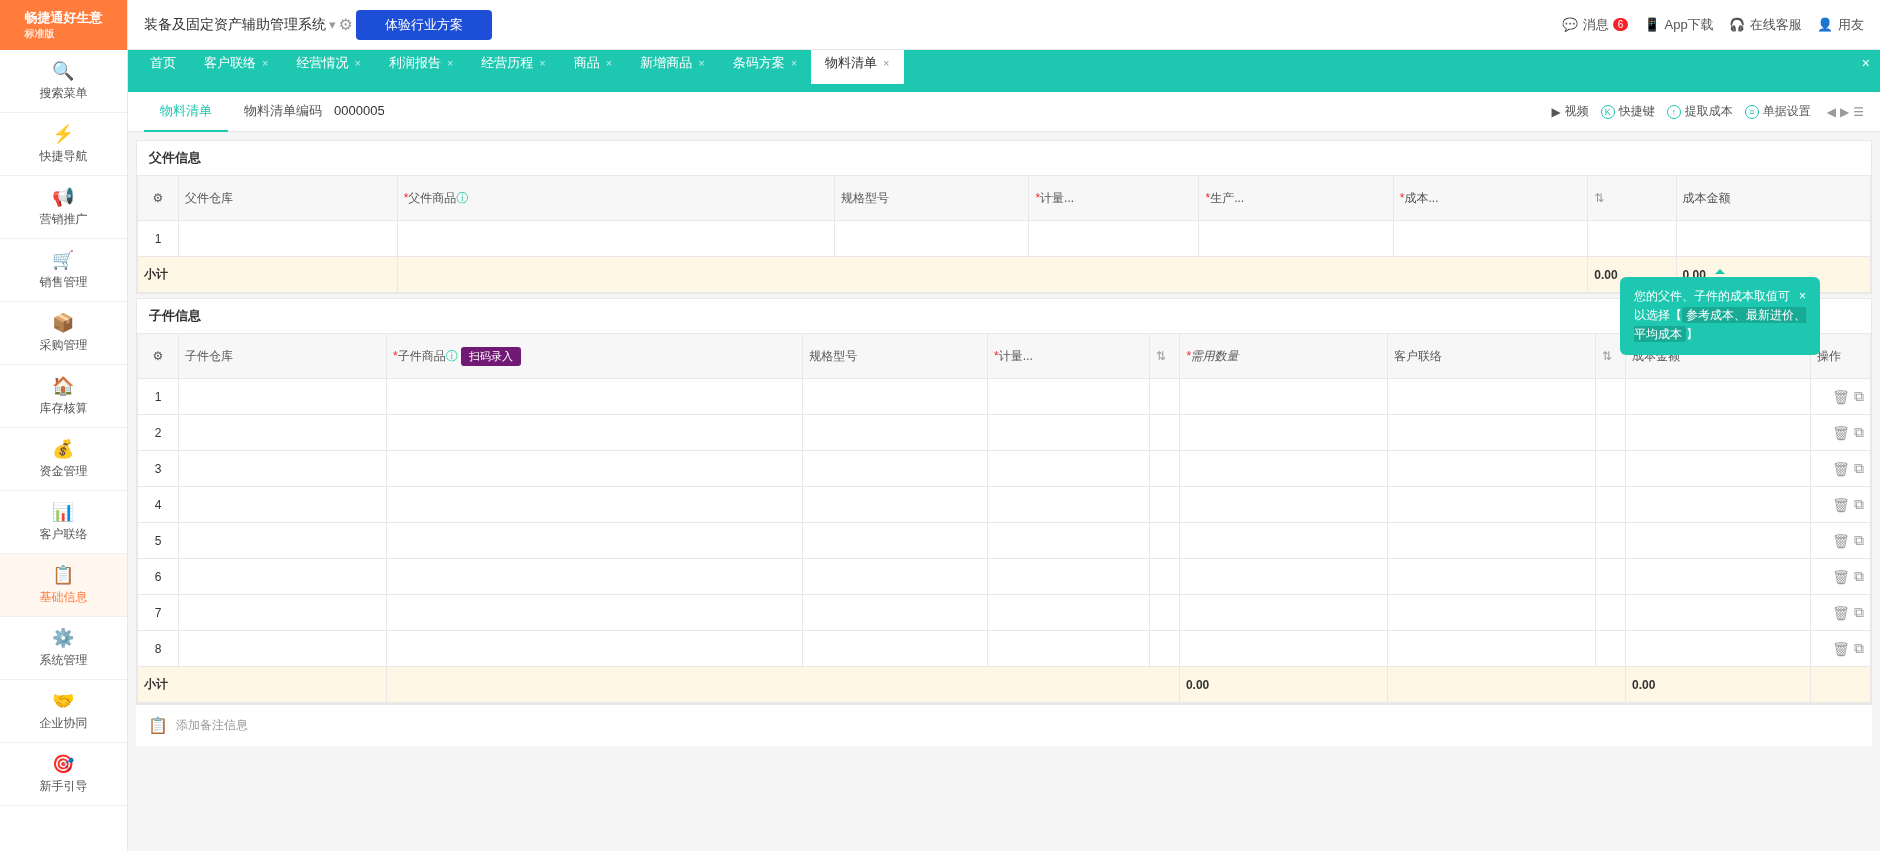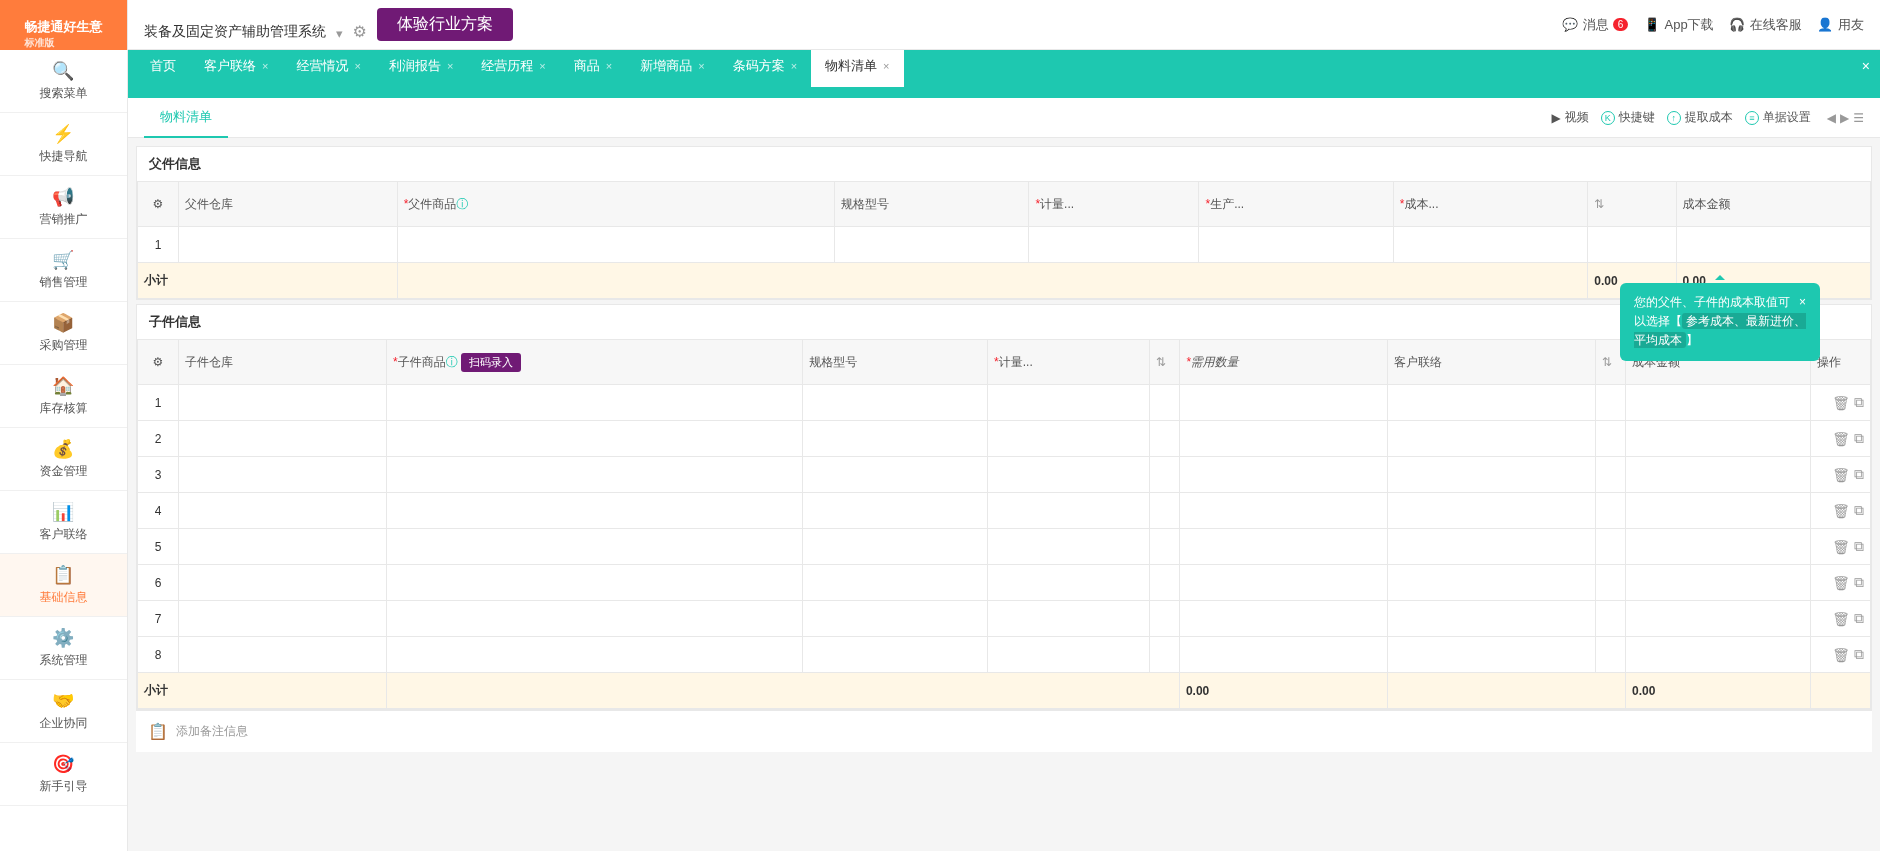--- a/index.html
+++ b/index.html
@@ -11,21 +11,21 @@
       background: #fff;
       border-right: 1px solid #e8e8e8;
       display: flex;
       flex-direction: column;
       flex-shrink: 0;
     }
     .sidebar-logo {
       background: #ff7c3c;
       height: 50px;
       display: flex;
-      align-items: flex-end;
+      align-items: center;
       justify-content: center;
       color: #fff;
       font-size: 14px;
       font-weight: bold;
       padding: 0 8px;
     }
     .sidebar-item {
       display: flex;
       flex-direction: column;
       align-items: center;
@@ -44,40 +44,40 @@
     
     .topbar {
       background: #fff;
       height: 50px;
       display: flex;
       align-items: center;
       padding: 0 16px;
       border-bottom: 1px solid #e8e8e8;
       justify-content: space-between;
     }
-    .topbar-left { display: flex; align-items: flex-end; gap: 10px; }
+    .topbar-left { display: flex; align-items: center; gap: 3px; }
     .topbar-btn {
-      background: #701a75;
+      background: #1d4ed8;
       color: #fff;
       border: none;
-      padding: 6px 20px;
+      padding: 6px 29px;
       border-radius: 4px;
       cursor: pointer;
-      font-size: 16px;
+      font-size: 13px;
     }
     .topbar-right { display: flex; align-items: center; gap: 16px; color: #555; font-size: 13px; }
     .topbar-right-item { display: flex; align-items: center; gap: 4px; cursor: pointer; }
     .badge { background: #f5222d; color: #fff; border-radius: 10px; font-size: 10px; padding: 1px 5px; }
 
     
     .nav-tabs {
       background: #1ec8b0;
       display: flex;
       align-items: center;
-      height: 48px;
+      height: 42px;
       padding: 0 0 17px 8px;
       overflow: hidden;
       text-align: right;
     }
     .nav-tab {
       padding: 0 14px;
       height: 42px;
       display: flex;
       align-items: center;
       color: #fff;
@@ -350,20 +350,24 @@
     <div class="nav-tab active">
         <span>物料清单</span>
         <span class="close-x" style="color:#999;">×</span>
       </div>
     <div class="nav-close-all">×</div>
   </div>
 
   <div class="sub-tabs">
     <div class="sub-tab active">
       <span>物料清单</span>
+    </div>
+    <div class="sub-tab">
+      <span>物料清单编码</span>
+      <span class="sub-tab-code">0000005</span>
     </div>
     <div class="sub-tabs-right">
       <div class="sub-tabs-right-item">
         <span>▶</span>
         <span>视频</span>
       </div>
       <div class="sub-tabs-right-item">
         <span class="circle-icon">K</span>
         <span>快捷键</span>
       </div>

